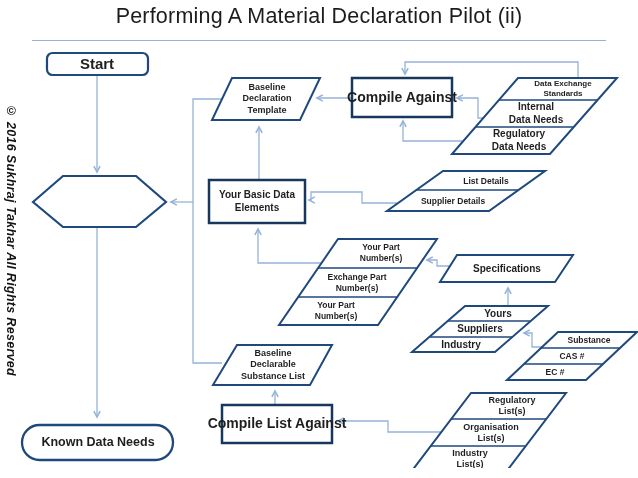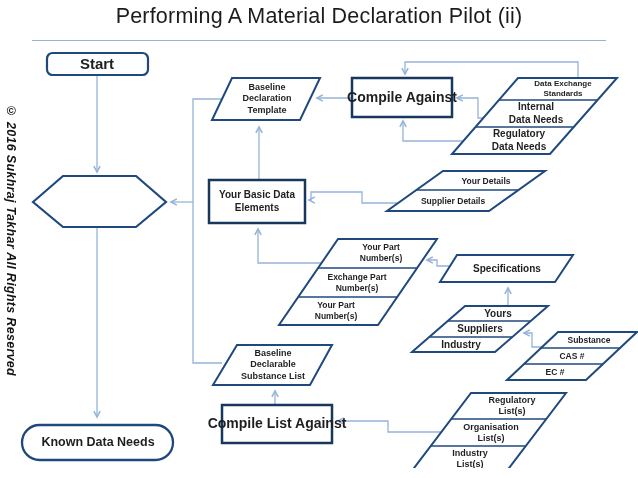--- a/index.html
+++ b/index.html
@@ -105,21 +105,21 @@
   <div class="lbl fs10" style="left:402px;top:98px;">Compile Against</div>
   <div class="lbl fs8" style="left:563px;top:89px;">Data Exchange
 Standards</div>
   <div class="lbl fs95" style="left:536px;top:113px;">Internal
 Data Needs</div>
   <div class="lbl fs95" style="left:519px;top:140px;">Regulatory
 Data Needs</div>
 
   <div class="lbl fs95" style="left:257px;top:201px;">Your Basic Data
 Elements</div>
-  <div class="lbl fs85" style="left:486px;top:181px;">Your Details</div>
+  <div class="lbl fs85" style="left:486px;top:181px;">List Details</div>
   <div class="lbl fs85" style="left:453px;top:201px;">Supplier Details</div>
 
   <div class="lbl fs85" style="left:381px;top:253px;">Your Part
 Number(s)</div>
   <div class="lbl fs85" style="left:357px;top:283px;">Exchange Part
 Number(s)</div>
   <div class="lbl fs85" style="left:336px;top:311px;">Your Part
 Number(s)</div>
 
   <div class="lbl fs95" style="left:507px;top:269px;">Specifications</div>

